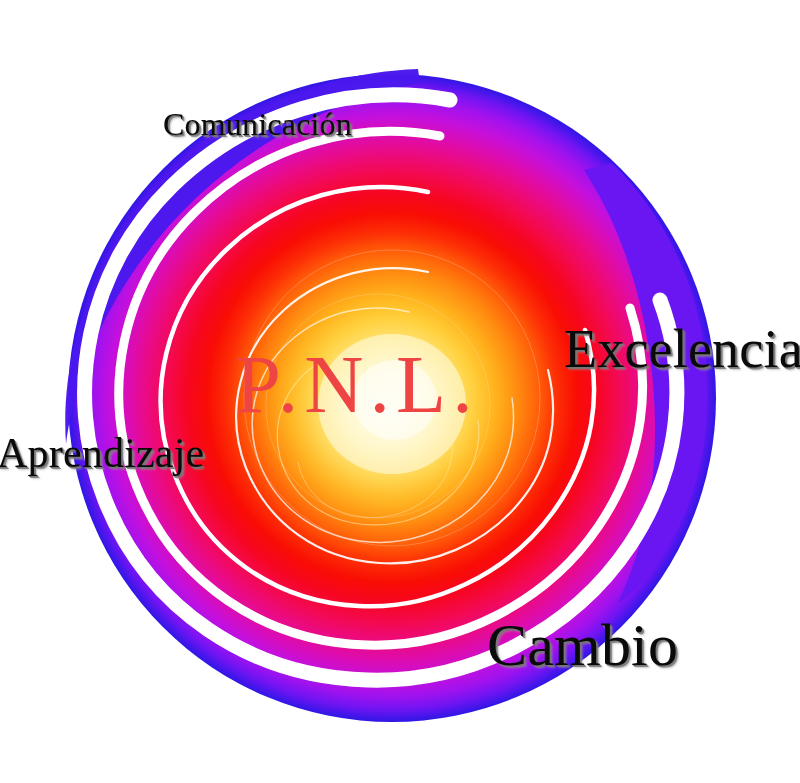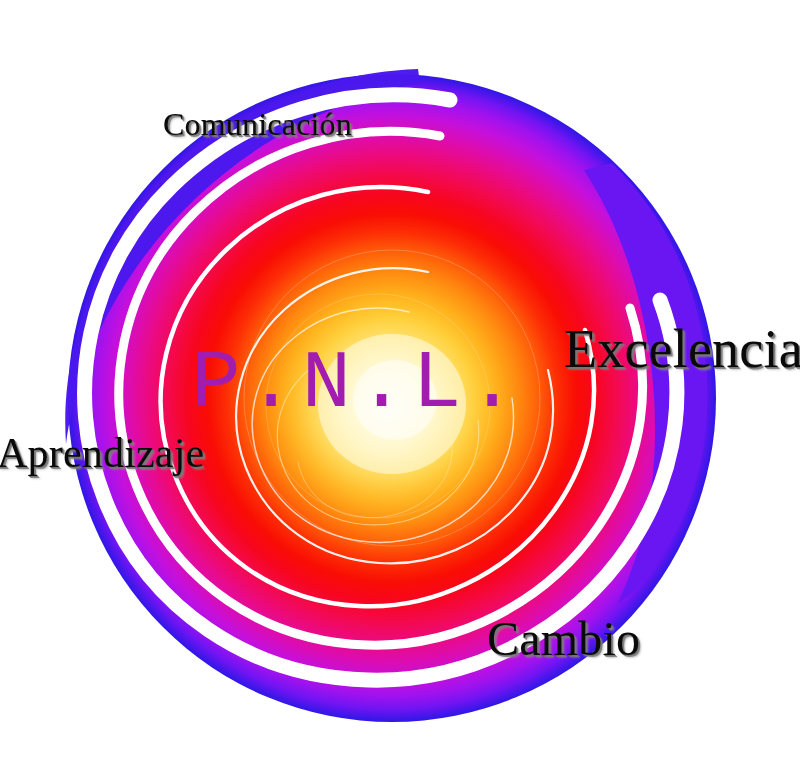--- a/index.html
+++ b/index.html
@@ -60,33 +60,33 @@
     font-size: 54px;
   }
   #label-aprendizaje {
     left: -3px;
     top: 432px;
     font-size: 42px;
   }
   #label-cambio {
     left: 487px;
     top: 615px;
-    font-size: 48px;
+    font-size: 60px;
   }
 
   #center-title {
     position: absolute;
     left: 0;
     top: 344px;
     width: 708px;
     text-align: center;
     font-size: 82px;
-    color: #a21caf;
+    color: #ef4444;
     letter-spacing: 6px;
-    font-family: Liberation Mono, monospace;
+    font-family: Liberation Serif, serif;
     line-height: 1;
     text-indent: 6px;
   }
 </style>
 </head>
 <body>
 
 <div id="diagram-stage">
 
   <svg id="spiral-svg" viewBox="0 0 800 783" xmlns="http://www.w3.org/2000/svg" aria-hidden="true">

